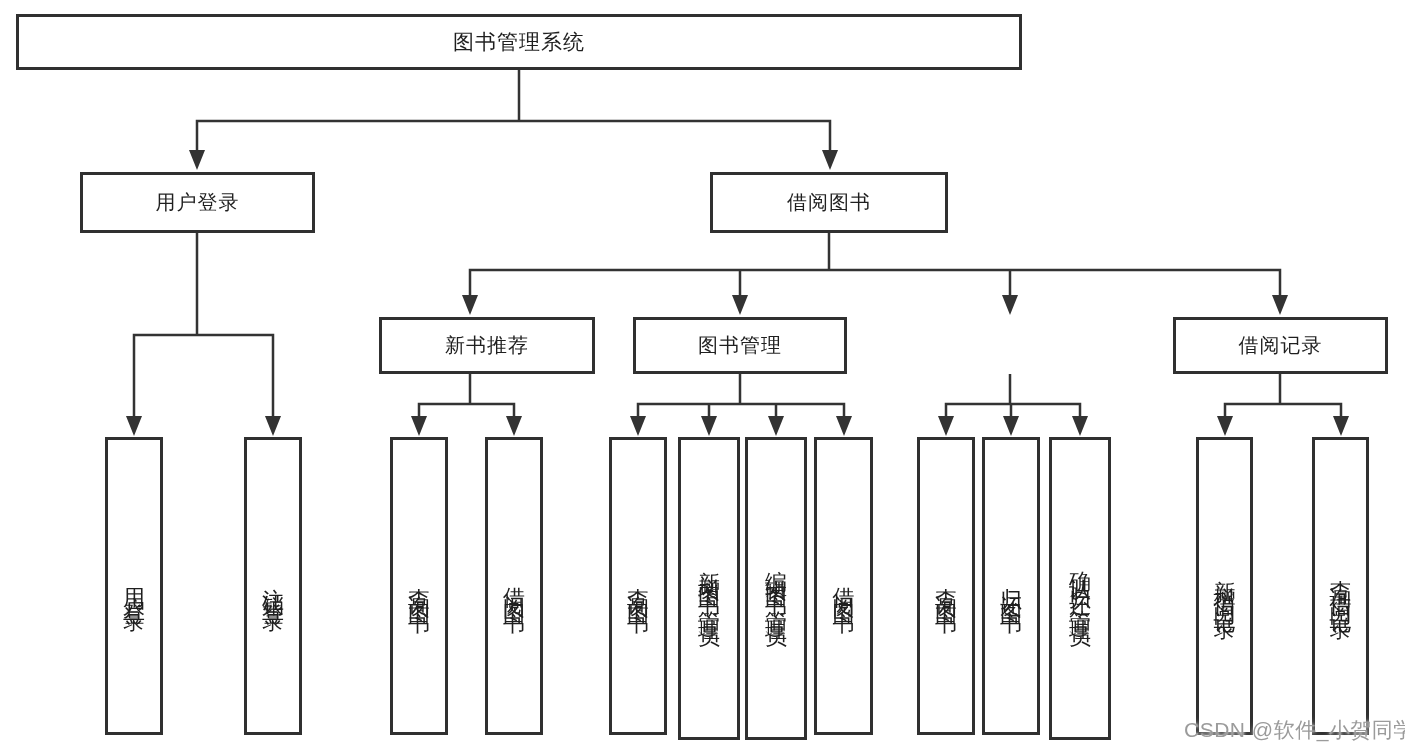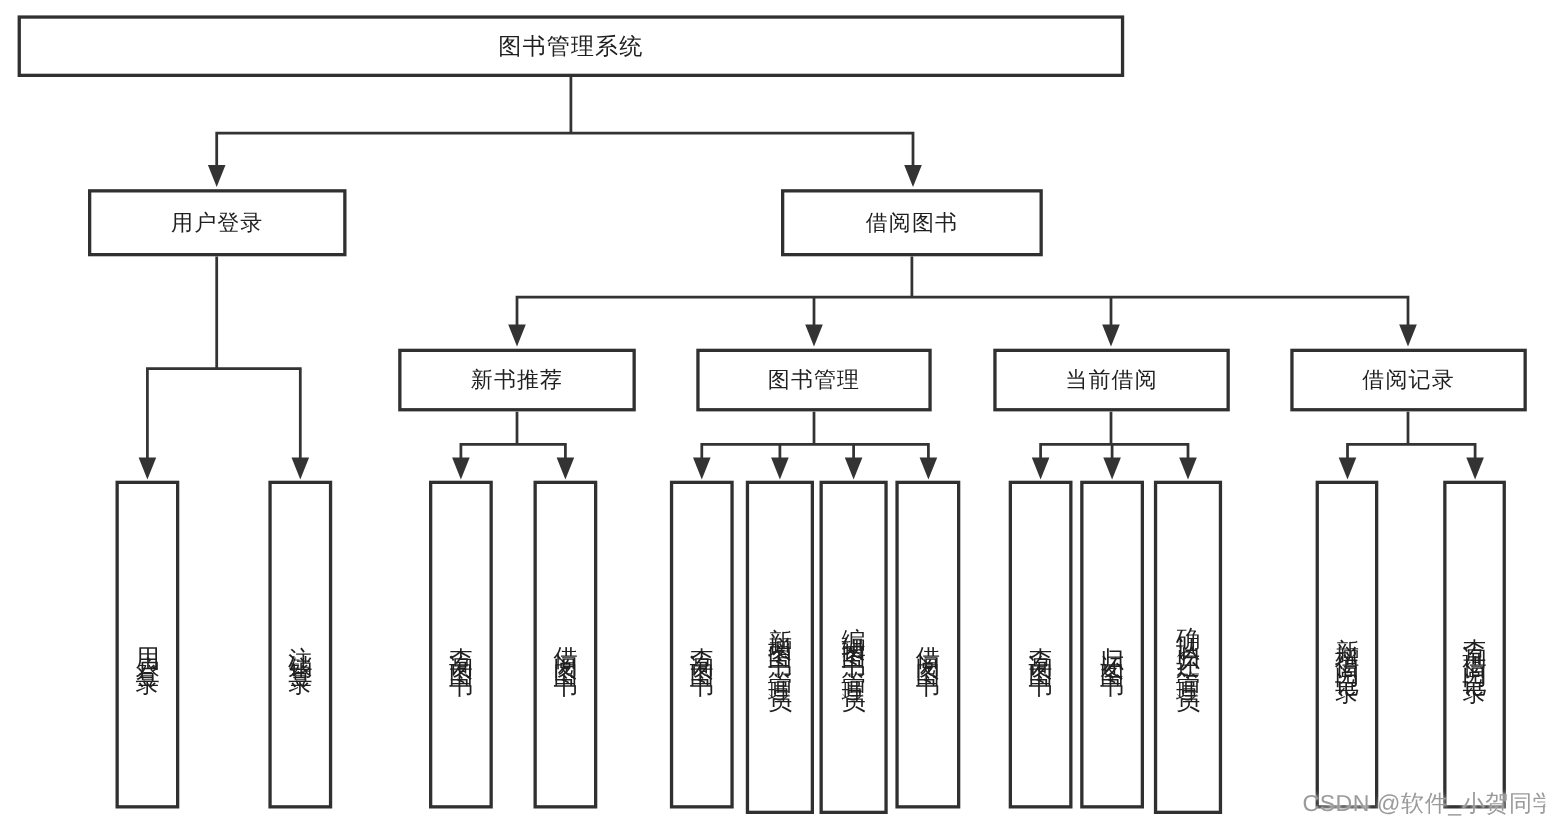--- a/index.html
+++ b/index.html
@@ -92,23 +92,22 @@
       <polygon points="1217,416 1233,416 1225,436"></polygon>
       <polygon points="1333,416 1349,416 1341,436"></polygon>
     </g>
   </svg>
 
   <div class="box h root-box" style="left:16px;top:14px;width:1006px;height:56px">图书管理系统</div>
 
   <div class="box h" style="left:80px;top:172px;width:235px;height:61px">用户登录</div>
   <div class="box h" style="left:710px;top:172px;width:238px;height:61px">借阅图书</div>
 
-  <div class="box h" style="left:362px;top:317px;width:216px;height:57px">新书推荐</div>
+  <div class="box h" style="left:379px;top:317px;width:216px;height:57px">新书推荐</div>
   <div class="box h" style="left:633px;top:317px;width:214px;height:57px">图书管理</div>
-  <div class="box h" style="left:903px;top:317px;width:215px;height:57px">当前借阅</div>
   <div class="box h" style="left:1173px;top:317px;width:215px;height:57px">借阅记录</div>
 
   <div class="box v" style="left:105px;top:437px;width:58px;height:298px">用户登录</div>
   <div class="box v" style="left:244px;top:437px;width:58px;height:298px">注销登录</div>
 
   <div class="box v" style="left:390px;top:437px;width:58px;height:298px">查询图书</div>
   <div class="box v" style="left:485px;top:437px;width:58px;height:298px">借阅图书</div>
 
   <div class="box v" style="left:609px;top:437px;width:58px;height:298px">查询图书</div>
   <div class="box v" style="left:678px;top:437px;width:62px;height:303px">新增图书（管理员）</div>

